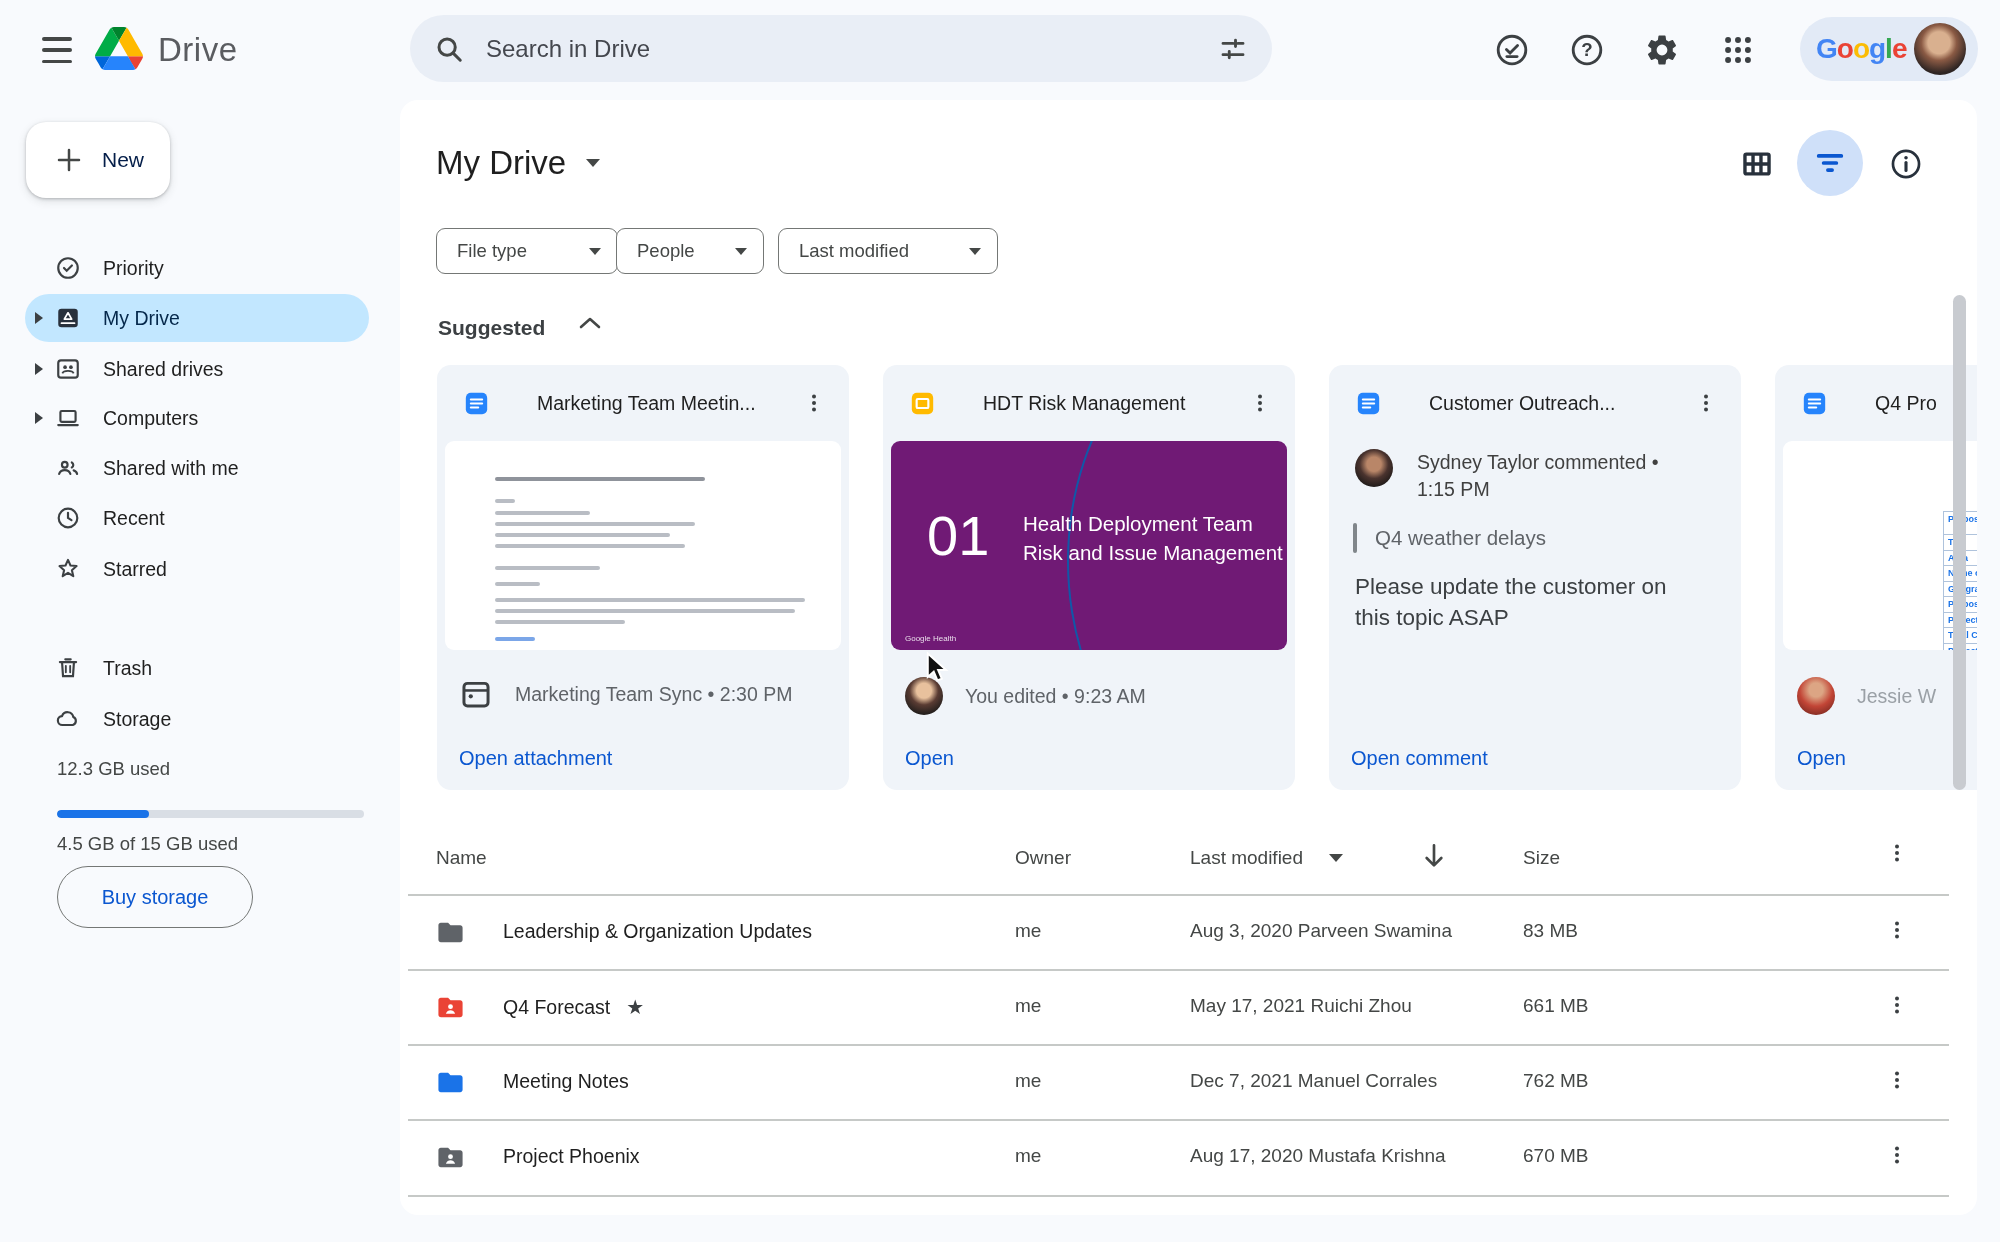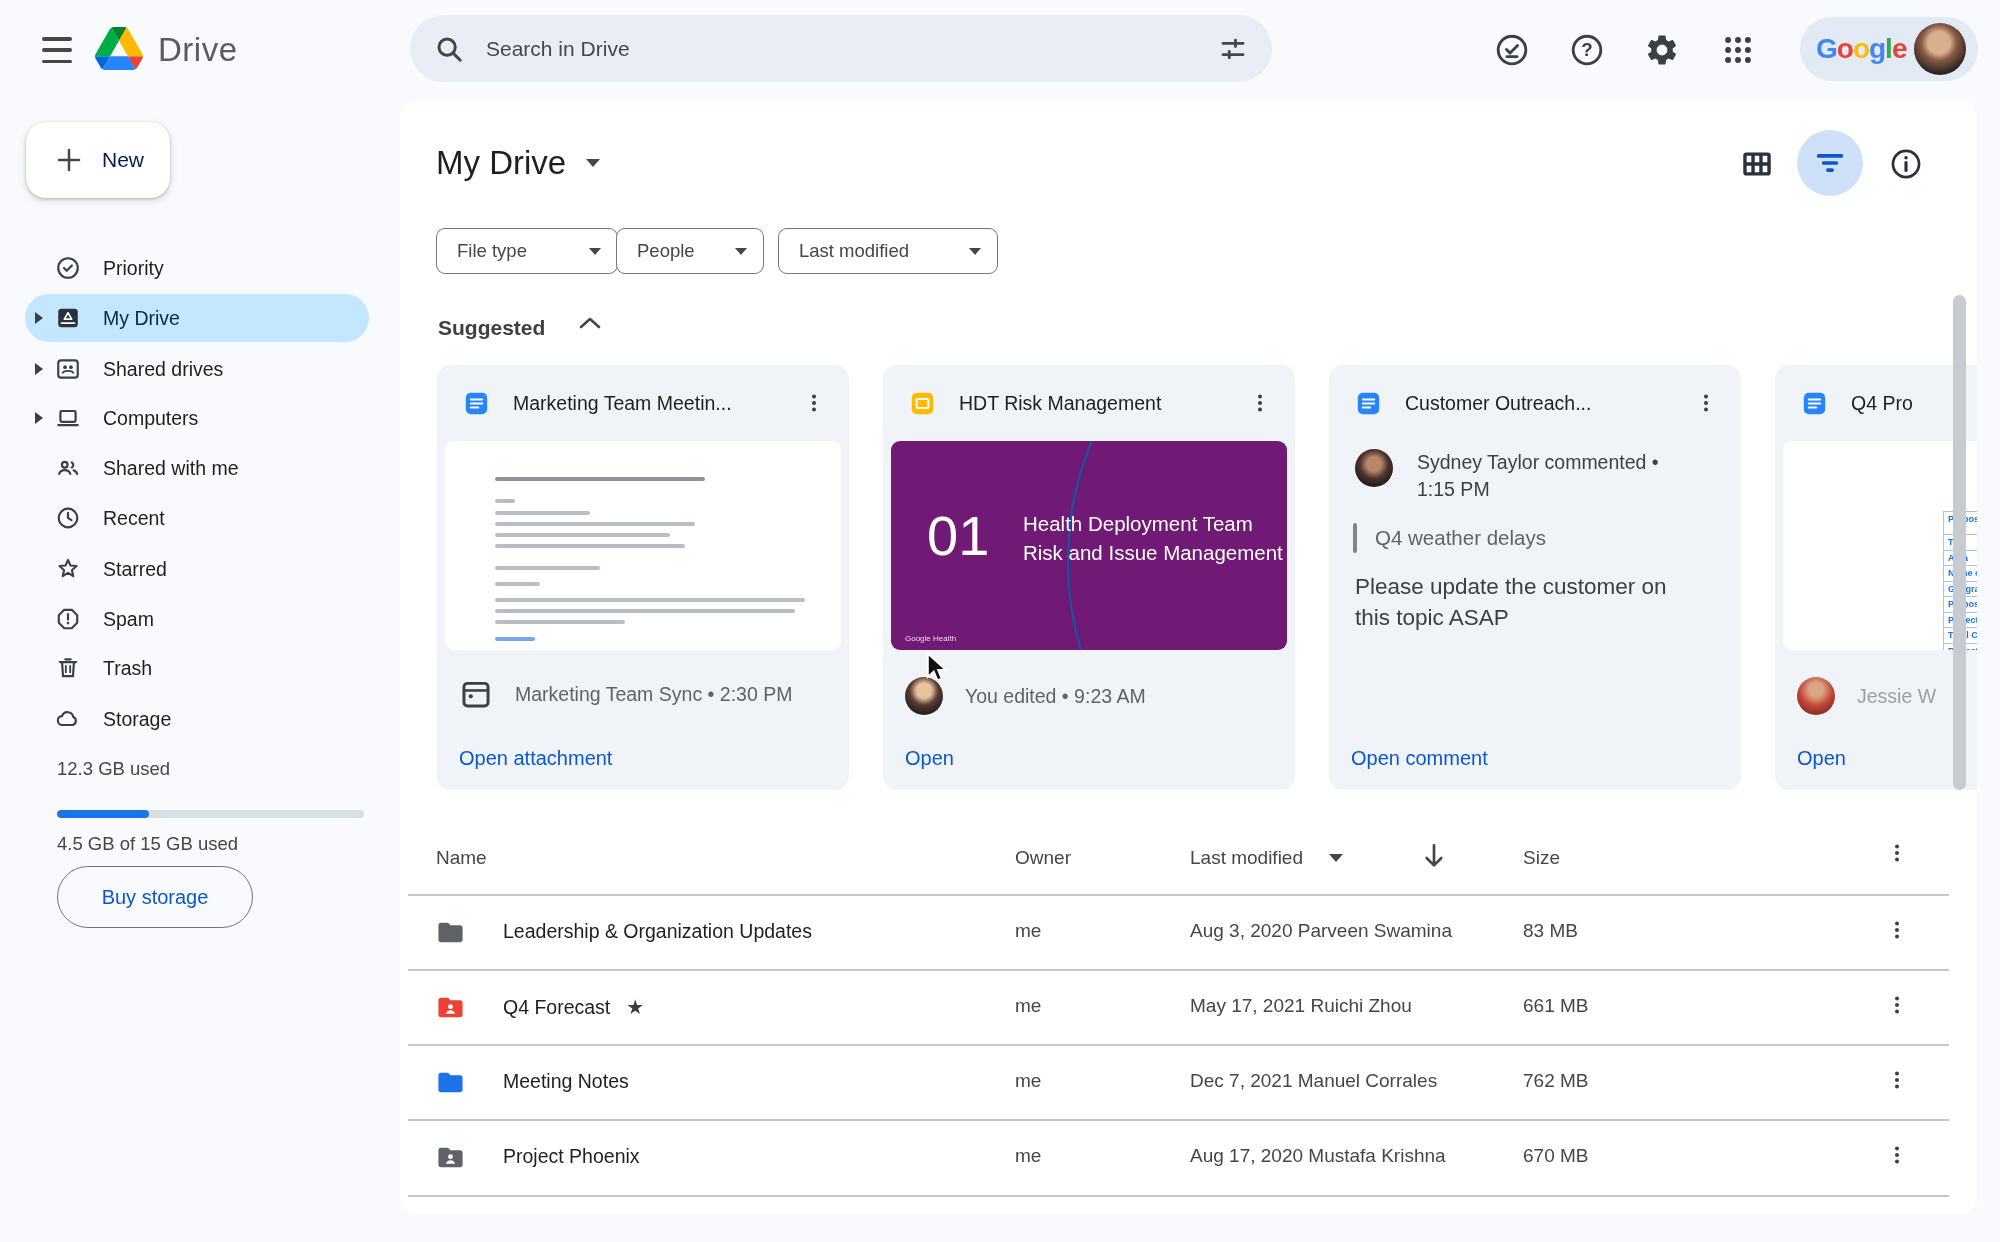--- a/index.html
+++ b/index.html
@@ -8,21 +8,21 @@
   #app { position:absolute; inset:0;padding-left:48px; }
 
   
   .hamburger { position:absolute; left:42px; top:37px; width:30px; height:26px; display:flex; flex-direction:column; justify-content:space-between; cursor:pointer; }
   .hamburger span { display:block; height:3.5px; background:#444746; border-radius:2px; }
   .drive-logo { position:absolute; left:95px; top:27px; width:48px; height:43px; }
   .app-name { position:absolute; left:158px; top:31px; font-size:33px; color:#5A5C60; letter-spacing:.5px; }
 
   .search-bar { position:absolute; left:410px; top:15px; width:862px; height:67px; background:#E9EEF6; border-radius:34px; display:flex; align-items:center; padding:0 24px; }
   .search-icon { width:30px; height:30px; flex:0 0 auto; }
-  .search-placeholder { margin-left:22px; font-size:21px; color:#44474E; flex:1; }
+  .search-placeholder { margin-left:22px; font-size:24px; color:#44474E; flex:1; }
   .tune-icon { width:30px; height:30px; flex:0 0 auto; }
 
   .tb-icon { position:absolute; top:30px; width:40px; height:40px; display:flex; align-items:center; justify-content:center; cursor:pointer; }
   .tb-check { left:1492px; } .tb-help { left:1567px; } .tb-gear { left:1642px; } .tb-apps { left:1718px; }
   .account-pill { position:absolute; left:1800px; top:17px; width:178px; height:64px; background:#E2EAF6; border-radius:32px; display:flex; align-items:center; padding:0 6px 0 16px; }
   .google-word { font-size:28px; font-weight:bold; letter-spacing:-1px; display:flex; }
   .gl-0,.gl-3 { color:#4285F4; } .gl-1,.gl-5 { color:#EA4335; } .gl-2 { color:#FBBC04; } .gl-4 { color:#34A853; }
   .tb-avatar { width:52px; height:52px; border-radius:50%; margin-left:8px; background:radial-gradient(circle at 48% 38%, #D9B08F 0 26%, #8A5A44 42%, #2E2523 72%); }
 
   
@@ -56,21 +56,21 @@
   .chip-filetype { left:36px; width:182px; }
   .chip-people { left:216px; width:148px; }
   .chip-modified { left:378px; width:220px; }
 
   .suggested-row { position:absolute; left:38px; top:216px; display:flex; align-items:flex-start; gap:34px; cursor:pointer; }
   .suggested-label { font-size:21px; font-weight:bold; color:#3C4043; }
 
   
   .card { position:absolute; top:265px; width:412px; height:425px; background:#F0F4F9; border-radius:14px; }
   .card-1 { left:37px; } .card-2 { left:483px; } .card-3 { left:929px; } .card-4 { left:1375px; }
-  .card-head { position:absolute; left:26px; right:20px; top:22px; height:32px; display:flex; align-items:center; }
+  .card-head { position:absolute; left:26px; right:20px; top:22px; height:32px; display:flex; align-items:center;gap:24px; }
   .file-ic { width:27px; height:27px; flex:0 0 auto; }
   .card-title { margin-left:23px; font-size:19.5px; font-weight:500; color:#1F1F1F; white-space:nowrap; overflow:hidden; flex:1; }
   .dots-v { width:30px; height:30px; flex:0 0 auto; cursor:pointer; display:flex; align-items:center; justify-content:center; }
   .card-preview { position:absolute; left:8px; right:8px; top:76px; height:209px; border-radius:9px; overflow:hidden; cursor:pointer; }
   .pv-doc { background:#fff; }
 
   .fake-line { position:absolute; height:4px; background:#B9BDC4; border-radius:2px; }
   .fl-title { background:#8F939B; }
   .fl-link { background:#7BA6E8; }
 
@@ -258,28 +258,20 @@
     <span class="nav-label">Recent</span>
   </div>
 
   <div class="nav-item" style="top:545px">
     <svg class="nav-ic" viewBox="0 0 24 24" fill="none" stroke="#3C4043" stroke-width="1.9" stroke-linejoin="round">
         <path d="m12 3.6 2.3 5.2 5.6.5-4.3 3.8 1.3 5.5-4.9-3-4.9 3 1.3-5.5-4.3-3.8 5.6-.5z"></path>
       </svg>
     <span class="nav-label">Starred</span>
   </div>
 
-  <div class="nav-item" style="top:595px">
-    <svg class="nav-ic" viewBox="0 0 24 24" fill="none" stroke="#3C4043" stroke-width="2">
-        <path d="M8.5 3.5h7l5 5v7l-5 5h-7l-5-5v-7z" stroke-linejoin="round"></path>
-        <path d="M12 7.5v5" stroke-linecap="round"></path>
-        <circle cx="12" cy="15.8" r="1.2" fill="#3C4043" stroke="none"></circle>
-      </svg>
-    <span class="nav-label">Spam</span>
-  </div>
 
   <div class="nav-item" style="top:644px">
     <svg class="nav-ic" viewBox="0 0 24 24" fill="none" stroke="#3C4043" stroke-width="2" stroke-linecap="round">
         <path d="M9.5 4h5M4.5 6.5h15M6.5 6.5l.9 13h9.2l.9-13"></path>
         <path d="M10 10v6M14 10v6" stroke-width="1.7"></path>
       </svg>
     <span class="nav-label">Trash</span>
   </div>
 
   <div class="nav-item" style="top:695px">

